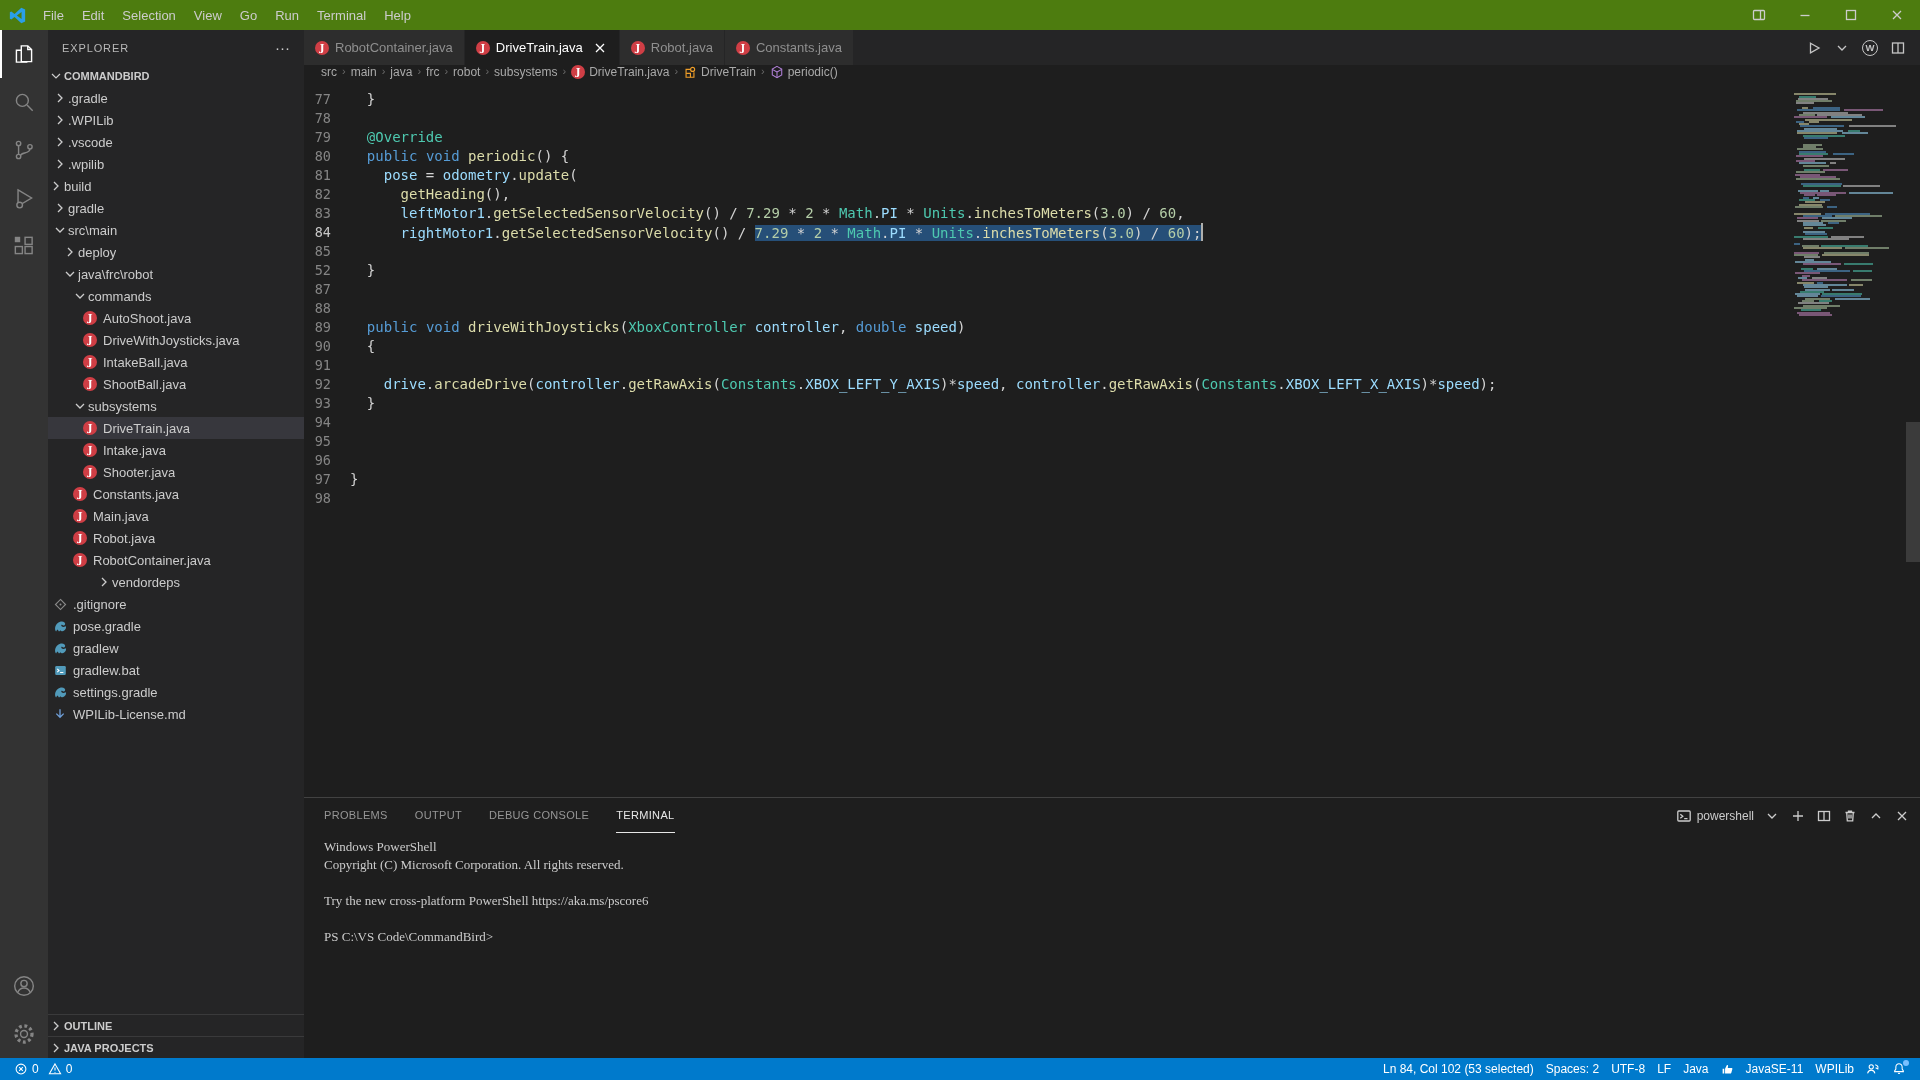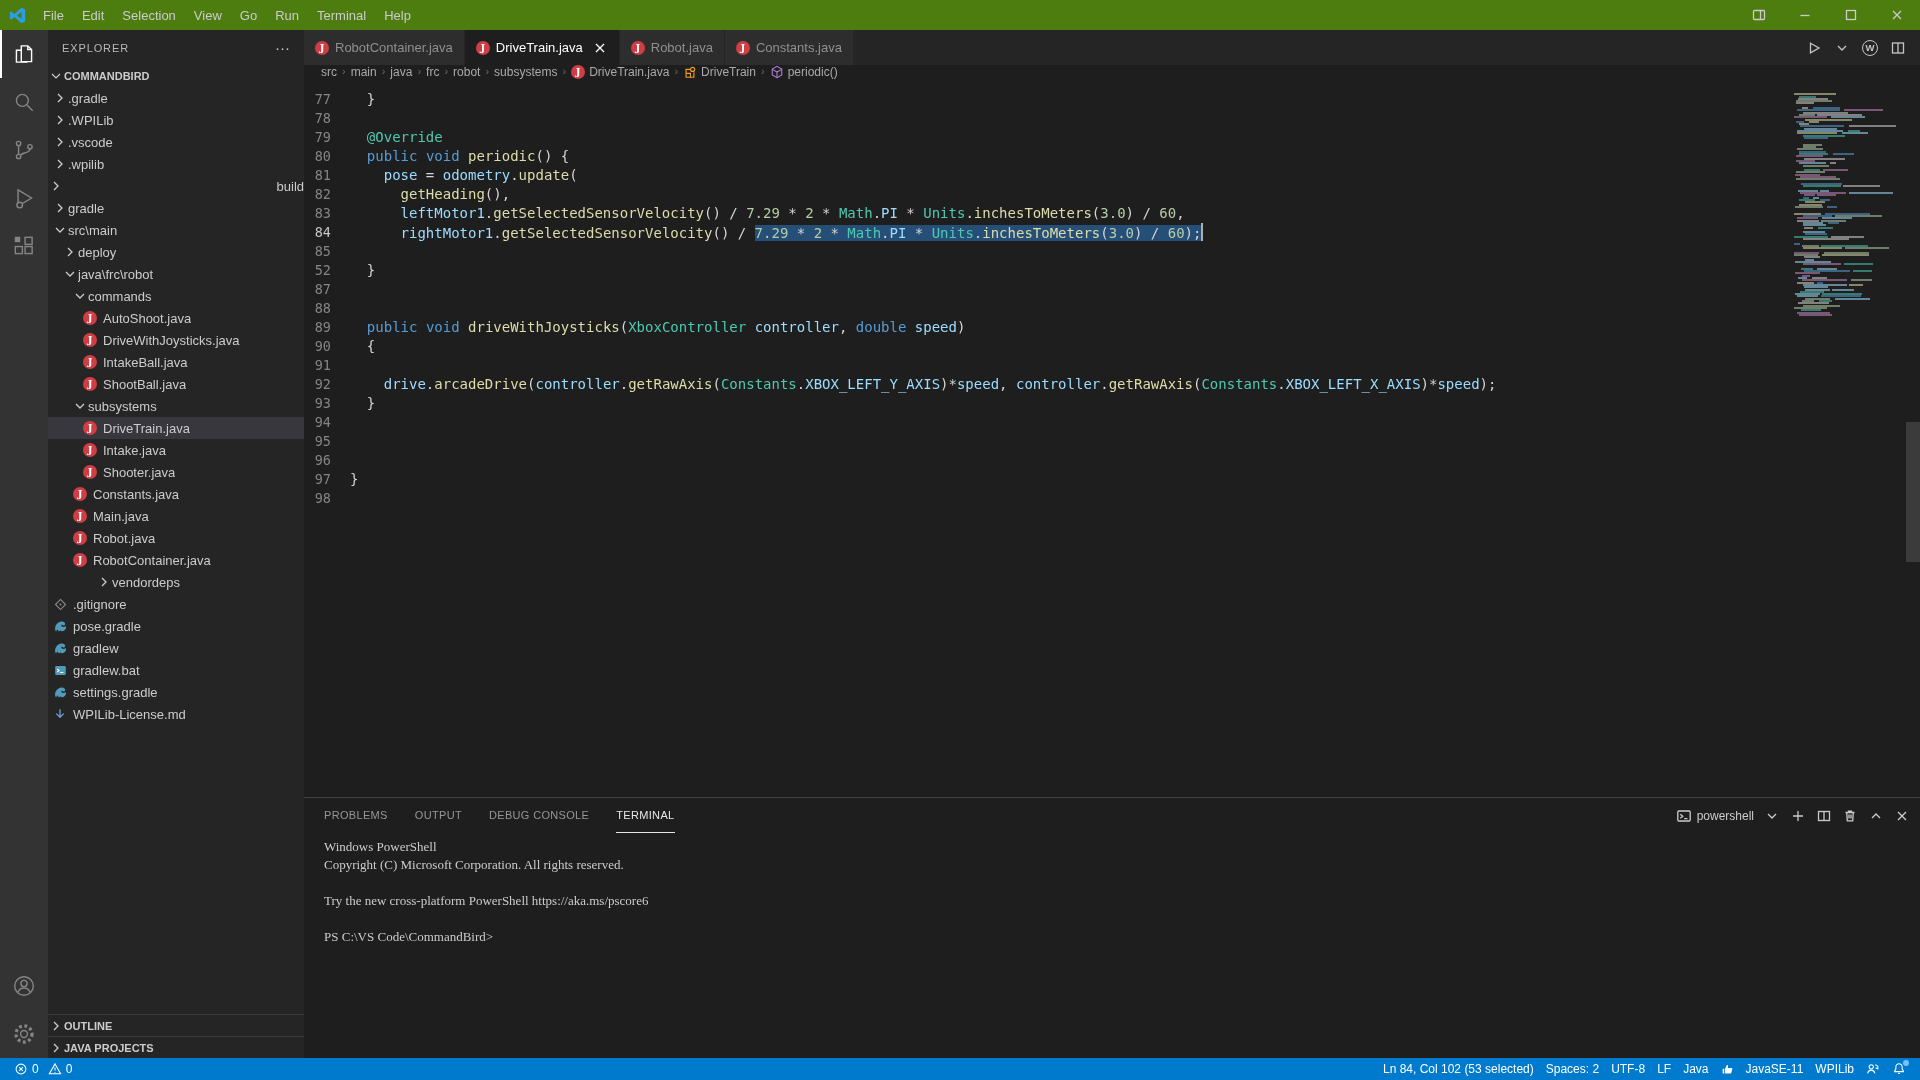--- a/index.html
+++ b/index.html
@@ -241,21 +241,21 @@
           <span class="tree-label">.vscode</span>
         </div>
         <div class="tree-row" style="padding-left: 4px; text-align: center;">
           <span class="twisty">
             <svg width="16" height="16" viewBox="0 0 16 16" fill="none" stroke="currentColor" stroke-width="1.3">
               <path d="M6 4l4 4-4 4"></path>
             </svg>
           </span>
           <span class="tree-label">.wpilib</span>
         </div>
-        <div class="tree-row" style=" justify-content: space-between;">
+        <div class="tree-row" style="">
           <span class="twisty">
             <svg width="16" height="16" viewBox="0 0 16 16" fill="none" stroke="currentColor" stroke-width="1.3">
               <path d="M6 4l4 4-4 4"></path>
             </svg>
           </span>
           <span class="tree-label">build</span>
         </div>
         <div class="tree-row" style="padding-left: 4px;">
           <span class="twisty">
             <svg width="16" height="16" viewBox="0 0 16 16" fill="none" stroke="currentColor" stroke-width="1.3">

